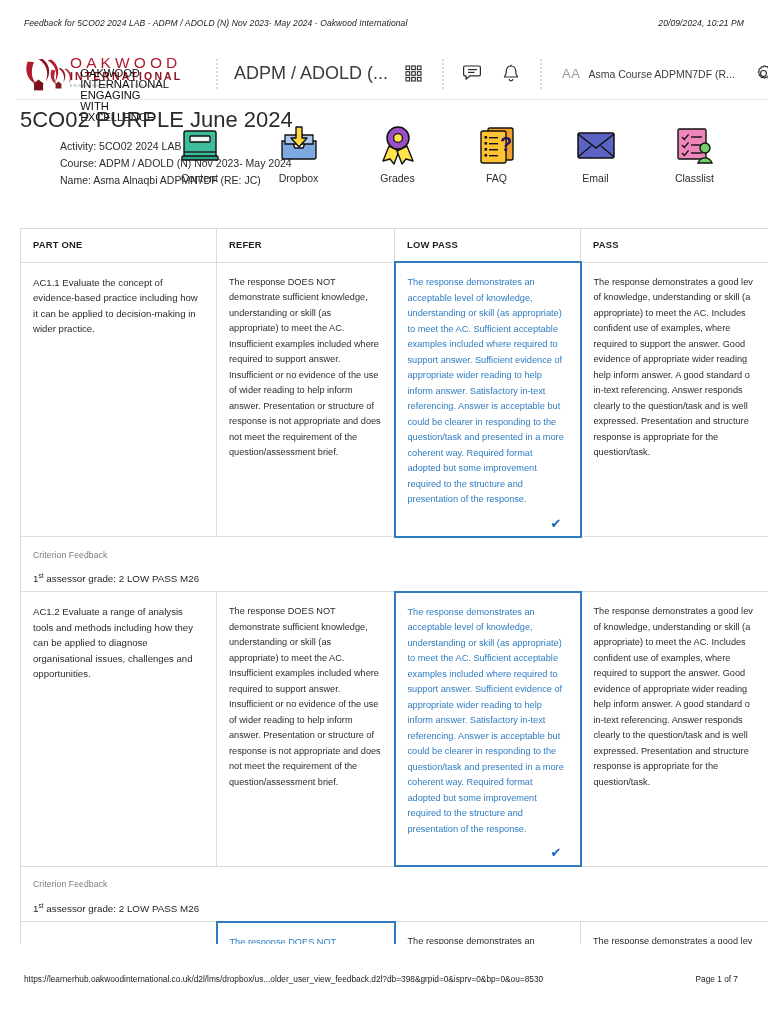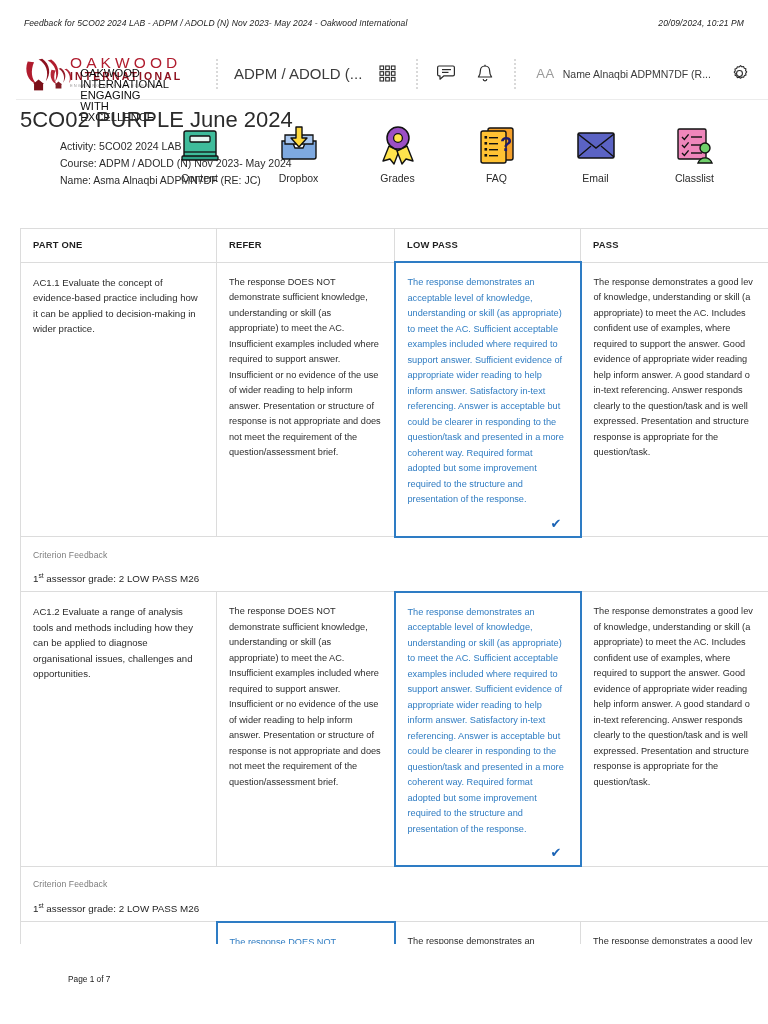--- a/index.html
+++ b/index.html
@@ -77,21 +77,21 @@
     opacity: .95;
   }
   .ghost .logo-mark2 { position: absolute; left: 0; top: 0; width: 40px; height: 36px; }
   .ghost .logo-text2 { position: absolute; left: 46px; top: 2px; line-height: 1; }
 
   .nav-sep {
     width: 1px; height: 30px; margin: 0 10px;
     border-left: 2px dotted #d9d9d9;
   }
   .course-title {
-    font-size: 15px; color: #3b3b3b; white-space: nowrap;
+    font-size: 18px; color: #3b3b3b; white-space: nowrap;
     padding: 0 6px; font-weight: 400;
   }
   .nav-spacer { flex: 1 1 auto; }
   .nav-icons { display: flex; align-items: center; gap: 0; padding-right: 14px; }
   .nav-icon {
     width: 38px; height: 38px;
     display: flex; align-items: center; justify-content: center;
     color: #333;
   }
   .aa-text {
@@ -263,21 +263,21 @@
           <path d="M9 2 C6 2 4.4 4 4.4 6.6 C4.4 10.5 3 12 2.4 13 h13.2 C15 12 13.6 10.5 13.6 6.6 C13.6 4 12 2 9 2 z" fill="none" stroke="#2b2b2b" stroke-width="1.2" stroke-linejoin="round"></path>
           <path d="M7.2 15 a1.8 1.8 0 0 0 3.6 0" fill="none" stroke="#2b2b2b" stroke-width="1.2"></path>
           <line x1="9" y1="0.8" x2="9" y2="2.2" stroke="#2b2b2b" stroke-width="1.2"></line>
         </svg>
       </div>
 
       <div class="nav-sep"></div>
 
       <div class="aa-text">AA</div>
 
-      <div class="user-name">Name Alnaqbi ADPMN7DF (R...</div>
+      <div class="user-name">Asma Course ADPMN7DF (R...</div>
 
       <div class="nav-icon">
         <svg width="19" height="19" viewBox="0 0 20 20">
           <path d="M10 1.6 l1.5 1.1 1.8 -0.5 0.9 1.6 1.8 0.4 -0.1 1.9 1.4 1.2 -0.9 1.6 0.6 1.8 -1.7 0.8 -0.4 1.8 -1.9 0.1 -1.2 1.4 -1.7 -0.8 -1.8 0.6 -0.9 -1.6 -1.8 -0.5 0.1 -1.9 -1.4 -1.2 0.9 -1.6 -0.6 -1.8 1.7 -0.8 0.4 -1.8 1.9 -0.1 z" fill="none" stroke="#2b2b2b" stroke-width="1.15" stroke-linejoin="round" transform="rotate(8 10 10)"></path>
           <circle cx="10" cy="10" r="3.1" fill="none" stroke="#2b2b2b" stroke-width="1.15"></circle>
         </svg>
       </div>
     </div>
   </div>
 
@@ -434,16 +434,17 @@
         <td>The response demonstrates an acceptable level of knowledge, understanding or skill (as appropriate) to</td>
         <td>The response demonstrates a good lev of knowledge, understanding or skill (a appropriate) to meet the AC. Includes</td>
       </tr>
 
     </tbody>
   </table>
 
   <div style="position:absolute;left:0;right:0;top:944px;height:80px;background:#fff;"></div>
 
   <div class="print-footer">
+    <span>https://learnerhub.oakwoodinternational.co.uk/d2l/lms/dropbox/us...older_user_view_feedback.d2l?db=398&amp;grpid=0&amp;isprv=0&amp;bp=0&amp;ou=8530</span>
     <span class="page-num">Page 1 of 7</span>
   </div>
 
 </div>
 
 </body></html>

